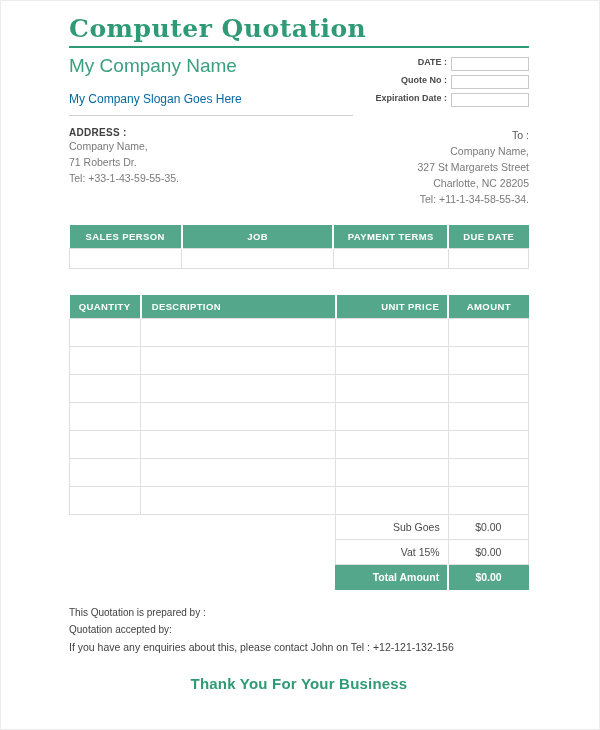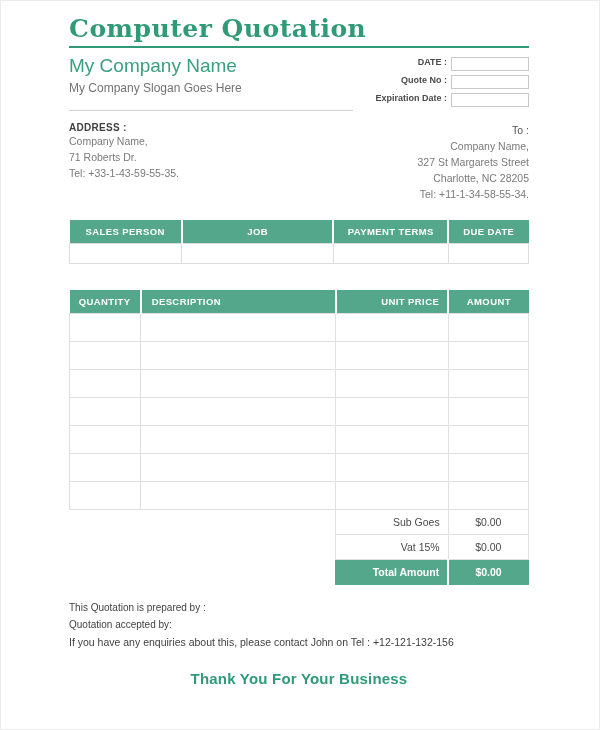--- a/index.html
+++ b/index.html
@@ -25,21 +25,21 @@
     font-family:"DejaVu Serif",serif;
     font-weight:700;font-size:25px;color:var(--title_green);
     margin-top:13px;letter-spacing:.5px;
   }
   .title-rule{border-bottom:2px solid var(--title_green);margin-top:3px;}
 
   
   .info-top{display:flex;margin-top:7px;}
   .company-block{flex:1;border-bottom:1px solid #cfcfcf;padding-bottom:9px;}
   .company-name{font-size:19px;color:var(--name_green);font-weight:400;}
-  .company-slogan{font-size:12px;color:#737373;margin-top:4px;}
+  .company-slogan{font-size:12px;color:#0369a1;margin-top:15px;}
   .meta-col{width:176px;padding-top:2px;}
   .meta-row{display:flex;align-items:flex-start;justify-content:flex-end;margin-bottom:4px;}
   .meta-label{font-size:9px;font-weight:bold;color:#4a4a4a;margin-right:4px;white-space:nowrap;}
   .meta-box{width:78px;height:14px;border:1px solid #c9c9c9;background:#fff;font-size:9px;color:#444;padding:0 3px;line-height:12px;}
 
   
   .addresses{display:flex;justify-content:space-between;margin-top:11px;}
   .addr-left .addr-label{font-size:10px;font-weight:bold;color:var(--text_dark);letter-spacing:.3px;}
   .addr-line{font-size:10.5px;color:var(--text_gray);line-height:16px;}
   .addr-right{text-align:right;}

